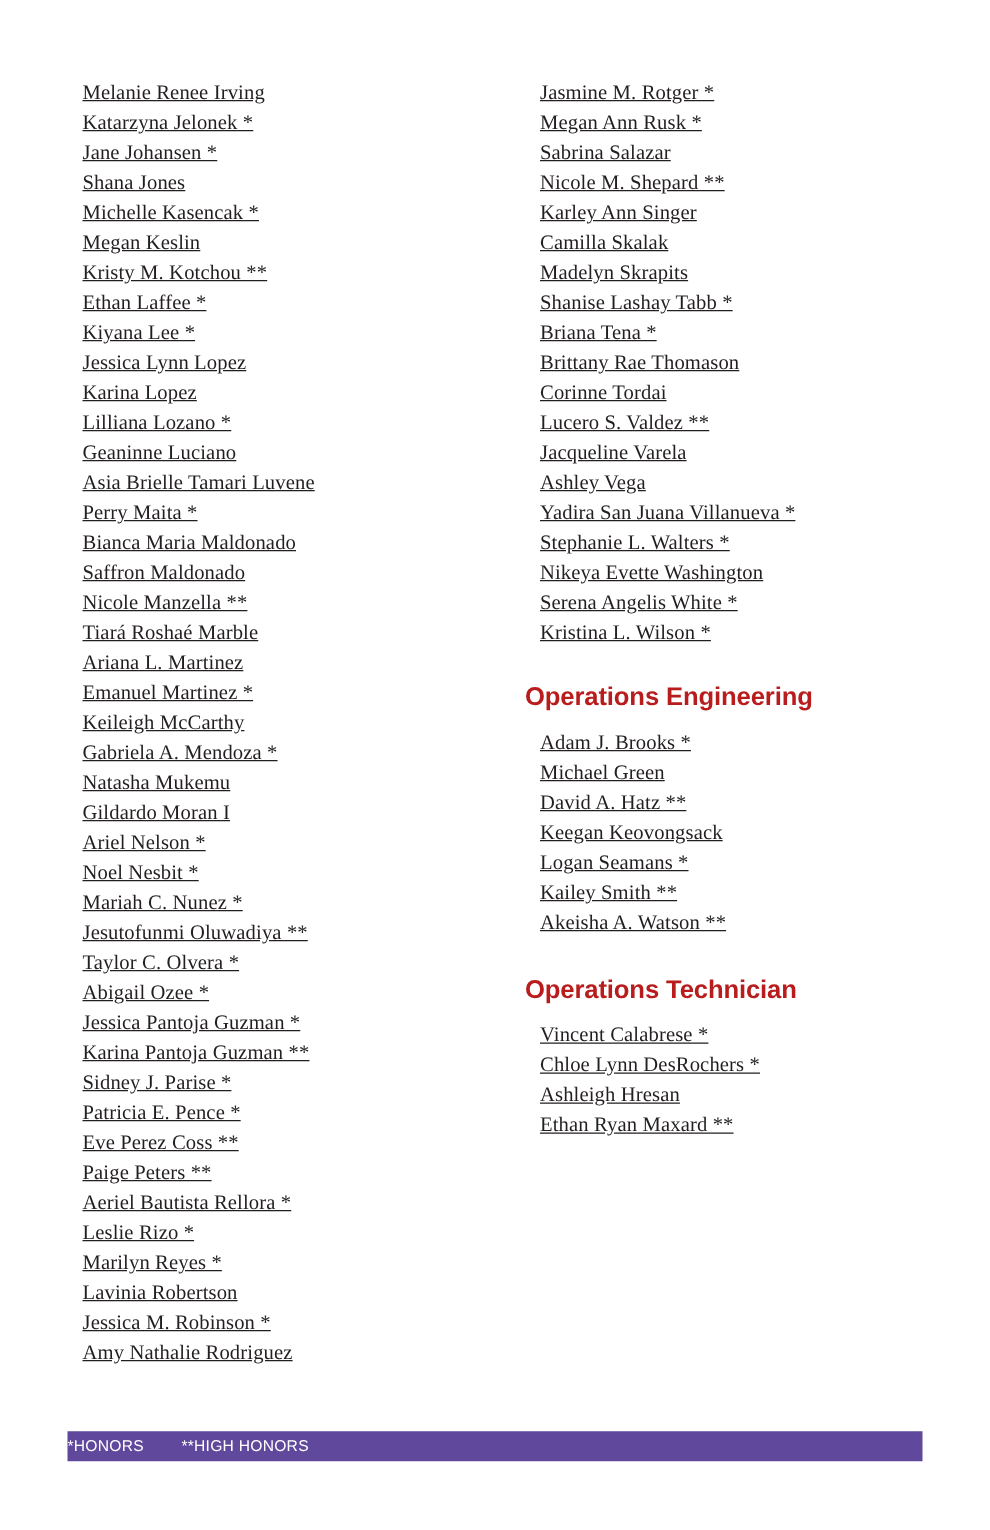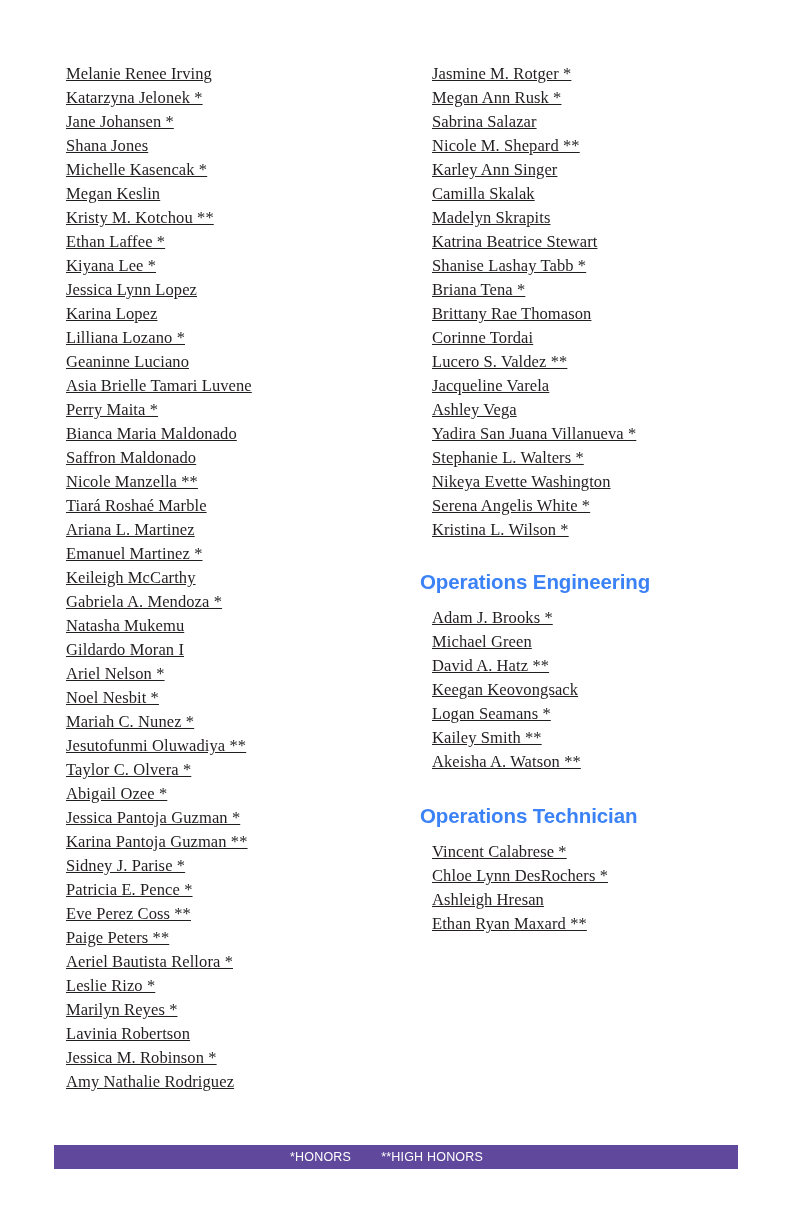--- a/index.html
+++ b/index.html
@@ -39,21 +39,21 @@
     line-height: 24px;
     color: #231f20;
     white-space: nowrap;
     letter-spacing: 0.1px;
   }
 
   .section-heading {
     font-family: "Liberation Sans", "DejaVu Sans", sans-serif;
     font-size: 20.5px;
     font-weight: bold;
-    color: #3b82f6;
+    color: #b91c1c;
     line-height: 24px;
     margin-top: 30px;
     margin-bottom: 12px;
     letter-spacing: -0.1px;
     white-space: nowrap;
   }
   .section-heading.first-heading { margin-top: 28px; }
 
   .group-list { margin: 12px; padding: 0; text-decoration: underline; }
 
@@ -63,21 +63,20 @@
     top: 1145px;
     width: 684px;
     height: 24px;
     background: #60499c;
     display: flex;
     align-items: center;
   }
   .footer-inner {
     display: flex;
     align-items: center;
-    margin-left: 236px;
     justify-content: flex-end;
   }
   .footer-label {
     font-family: "Liberation Sans", "DejaVu Sans", sans-serif;
     font-size: 12.5px;
     font-weight: normal;
     color: #ffffff;
     letter-spacing: 0.2px;
     white-space: nowrap;
   }
@@ -140,21 +139,20 @@
 
     <div class="col col-right">
       <div class="group-list">
           <div class="name">Jasmine M. Rotger *</div>
           <div class="name">Megan Ann Rusk *</div>
           <div class="name">Sabrina Salazar</div>
           <div class="name">Nicole M. Shepard **</div>
           <div class="name">Karley Ann Singer</div>
           <div class="name">Camilla Skalak</div>
           <div class="name">Madelyn Skrapits</div>
-          <div class="name">Katrina Beatrice Stewart</div>
           <div class="name">Shanise Lashay Tabb *</div>
           <div class="name">Briana Tena *</div>
           <div class="name">Brittany Rae Thomason</div>
           <div class="name">Corinne Tordai</div>
           <div class="name">Lucero S. Valdez **</div>
           <div class="name">Jacqueline Varela</div>
           <div class="name">Ashley Vega</div>
           <div class="name">Yadira San Juana Villanueva *</div>
           <div class="name">Stephanie L. Walters *</div>
           <div class="name">Nikeya Evette Washington</div>

